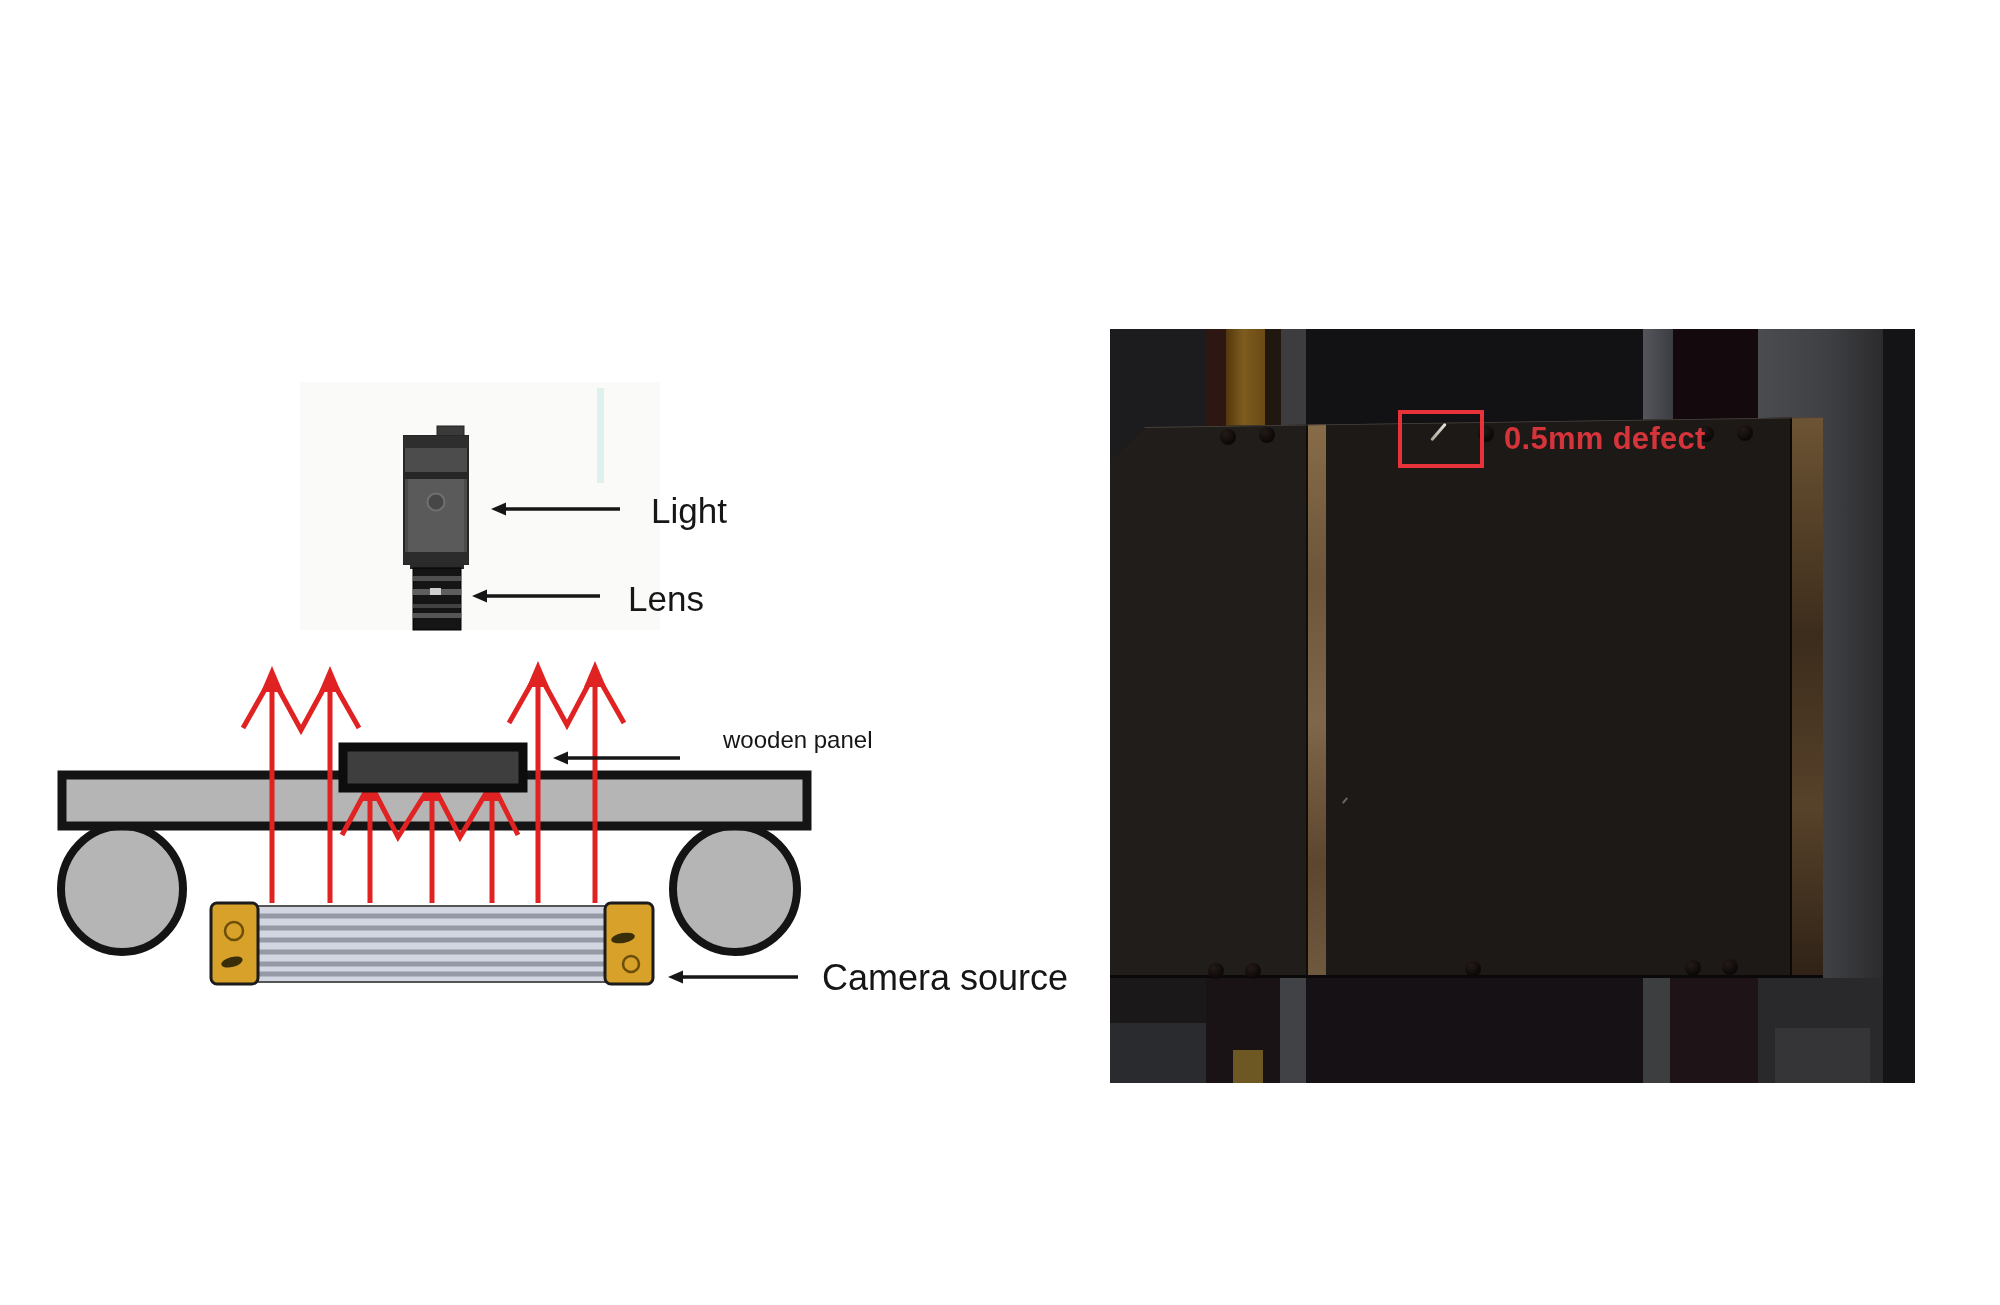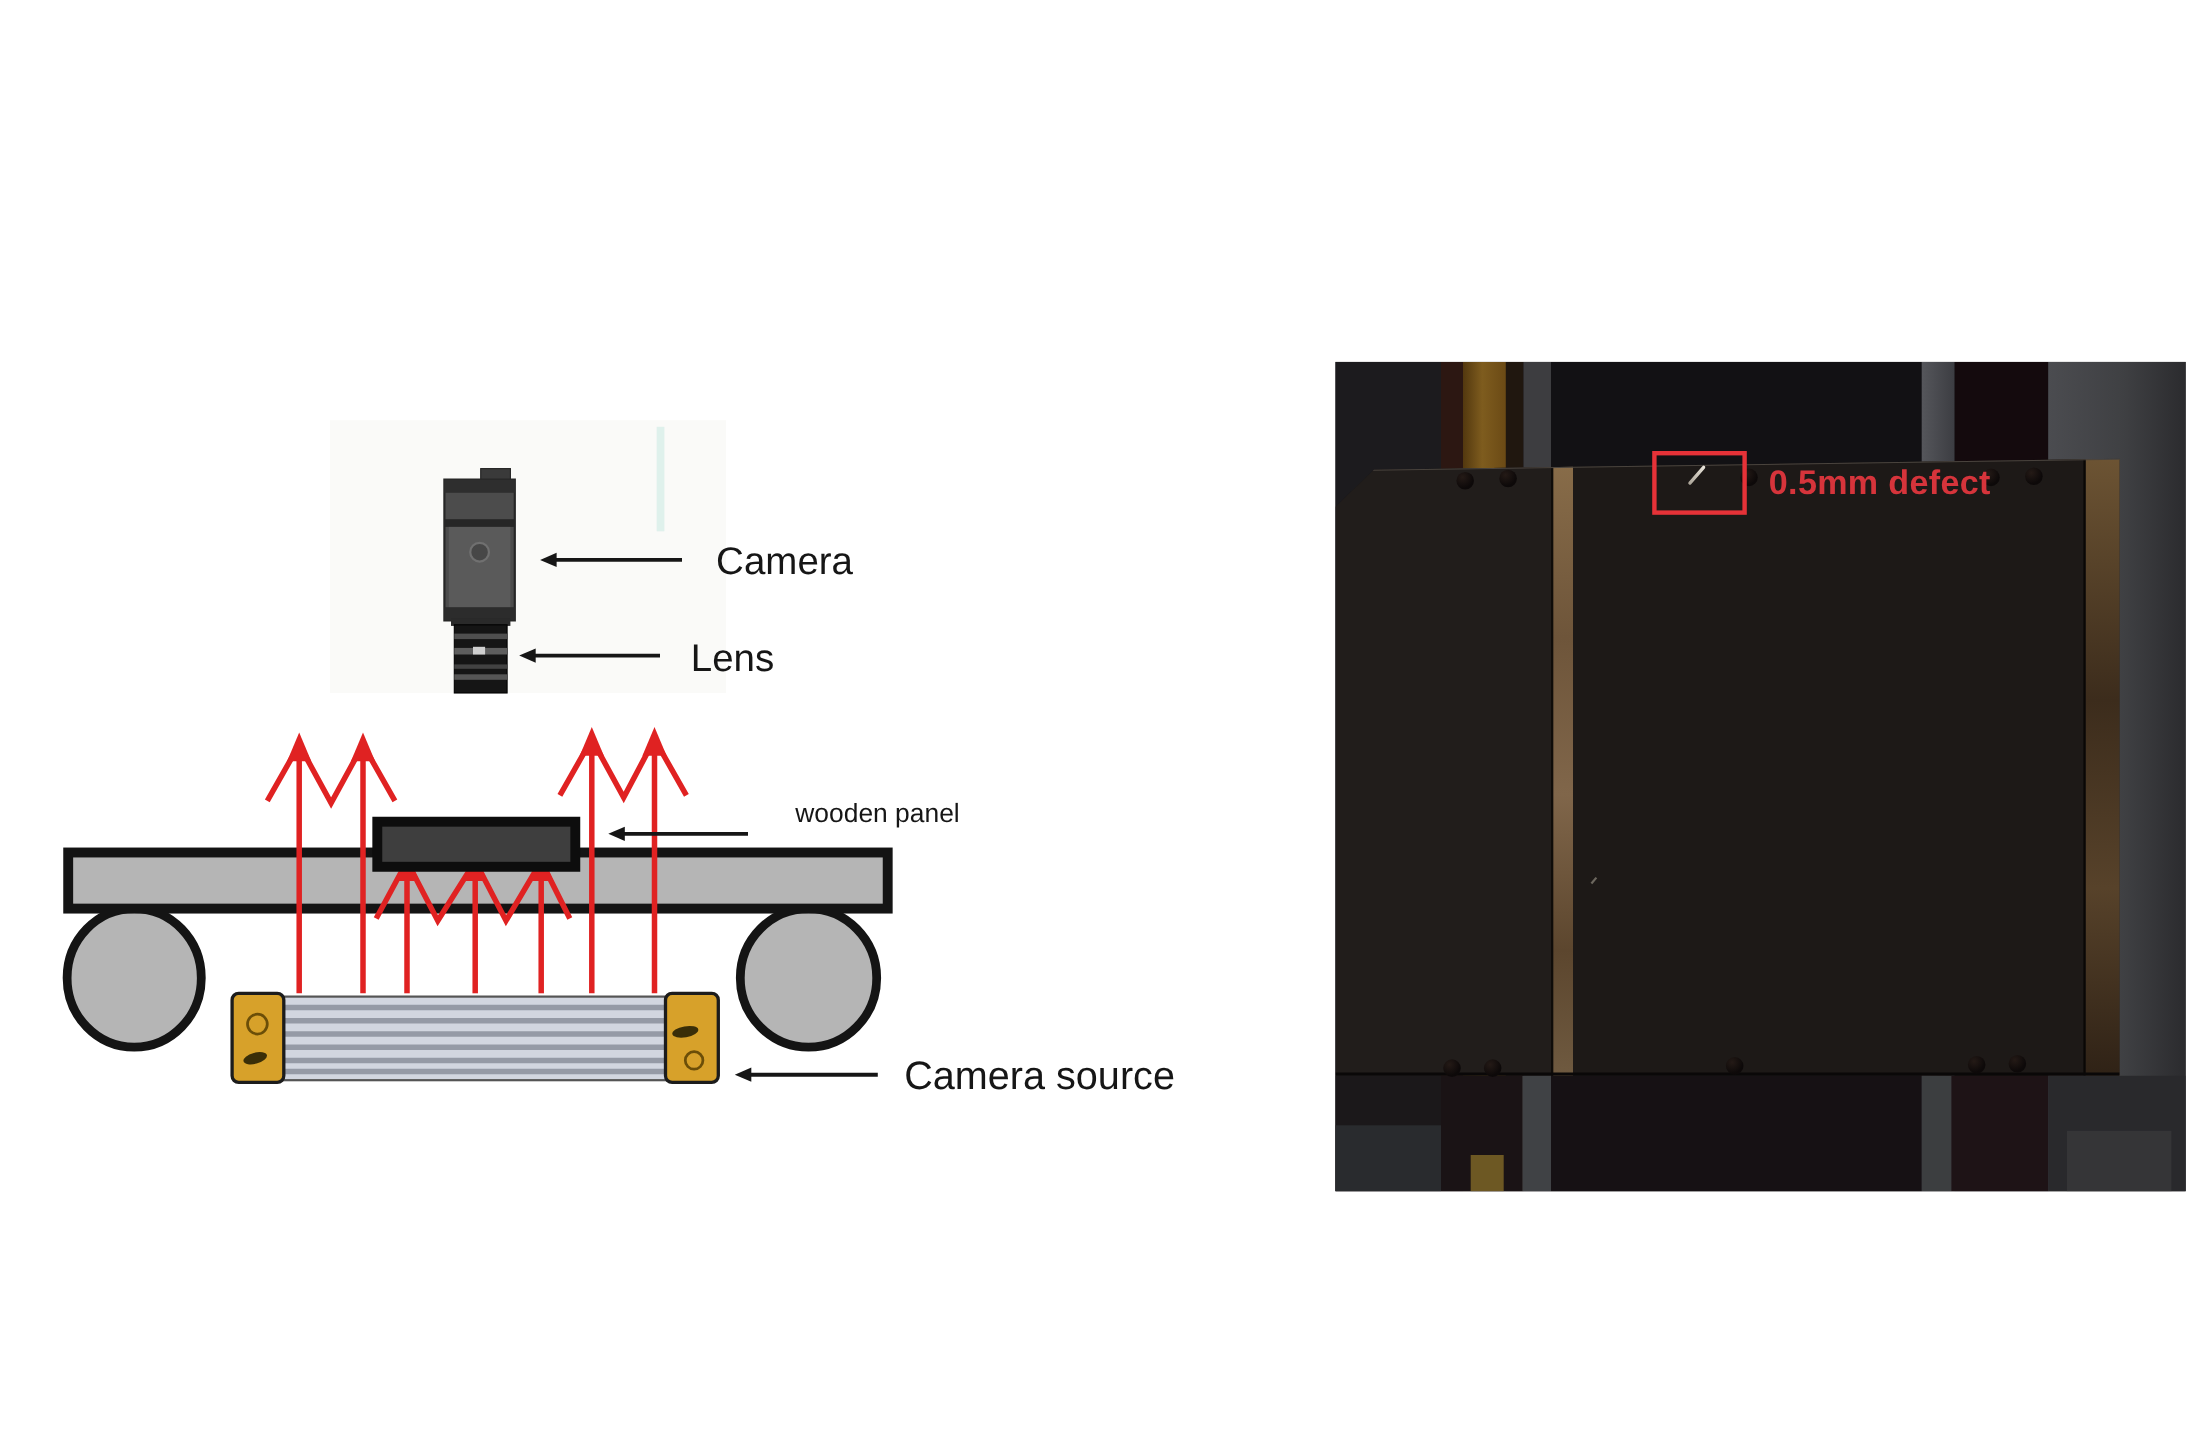--- a/index.html
+++ b/index.html
@@ -6,21 +6,21 @@
   .canvas{position:relative;width:2000px;height:1305px;background:#ffffff;overflow:hidden;
           font-family:"Liberation Sans",sans-serif;}
   svg{position:absolute;left:0;top:0;}
   
   .dlabel{position:absolute;color:#161616;line-height:1;white-space:nowrap;}
   .lab-camera{left:651px;top:493px;font-size:35px;}
   .lab-lens{left:628px;top:581px;font-size:35px;}
   .lab-panel{left:723px;top:728px;font-size:24px;}
   .lab-light{left:822px;top:960px;font-size:36px;}
   
-  .photo{position:absolute;left:1214px;top:329px;width:773px;height:754px;background:#141316;overflow:hidden;}
+  .photo{position:absolute;left:1110px;top:329px;width:773px;height:754px;background:#141316;overflow:hidden;padding-left:32px;}
   .col{position:absolute;top:0;height:754px;}
   .colA{left:0;width:96px;background:#1c1b1e;}
   .colB{left:96px;width:20px;background:#2c1712;}
   .colC{left:116px;width:39px;background:linear-gradient(to right,#53380f,#7e5c1e 45%,#6b4a15);}
   .colD{left:155px;width:16px;background:#20170f;}
   .colE{left:171px;width:25px;background:#3d3d40;}
   .colF{left:196px;width:337px;background:#121114;}
   .colG{left:533px;width:30px;background:linear-gradient(to right,#55565b,#3c3d42);}
   .colH{left:563px;width:85px;background:#140a0d;}
   .colI{left:648px;width:125px;background:linear-gradient(to right,#4b4c50,#3f4043 55%,#2b2b2e);}
@@ -141,21 +141,21 @@
       <line x1="682" y1="977" x2="798" y2="977"></line>
     </g>
     <g fill="#161616">
       <polygon points="491,509 506,502.5 506,515.5"></polygon>
       <polygon points="472,596 487,589.5 487,602.5"></polygon>
       <polygon points="553,758 568,751.5 568,764.5"></polygon>
       <polygon points="668,977 683,970.5 683,983.5"></polygon>
     </g>
   </svg>
 
-  <div class="dlabel lab-camera">Camera</div>
+  <div class="dlabel lab-camera">Light</div>
   <div class="dlabel lab-lens">Lens</div>
   <div class="dlabel lab-panel">wooden panel</div>
   <div class="dlabel lab-light">Camera source</div>
 
   <div class="photo">
 
     <div class="col colA"></div>
     <div class="col colB"></div>
     <div class="col colC"></div>
     <div class="col colD"></div>

